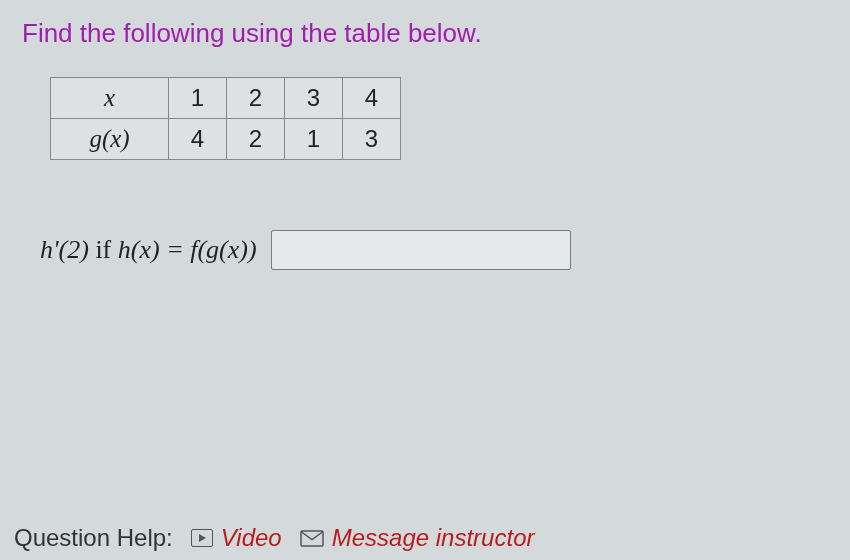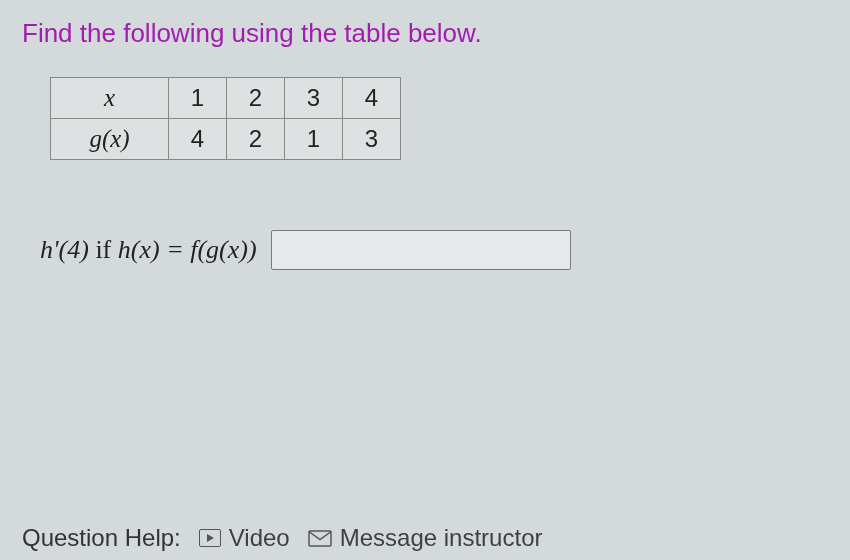--- a/index.html
+++ b/index.html
@@ -62,35 +62,36 @@
       height: 40px;
       border: 1px solid #7a7a7a;
       background: #e6e9ea;
       border-radius: 2px;
       font-size: 20px;
       padding: 4px 8px;
     }
     .footer {
       position: absolute;
       bottom: 8px;
-      left: 22px;
+      left: 14px;
       font-size: 24px;
       color: #333;
       display: flex;
       align-items: center;
       gap: 18px;
     }
     .footer-label {
       color: #333;
     }
     .footer-link {
-      color: #404040;
+      color: #b91c1c;
       display: inline-flex;
       align-items: center;
       gap: 8px;
+      font-style: italic;
     }
     .footer-link .iconbox {
       display: inline-flex;
       align-items: center;
       justify-content: center;
       width: 22px;
       height: 18px;
       border: 1.5px solid #555;
       border-radius: 2px;
     }
@@ -127,21 +128,21 @@
     <td class="valcell">4</td>
     <td class="valcell">2</td>
     <td class="valcell">1</td>
     <td class="valcell">3</td>
   </tr>
 </tbody>
   </table>
 
 <div class="question-line">
   <span>
-    <span class="mi">h'(4)</span>
+    <span class="mi">h'(2)</span>
     <span style="font-style:normal;margin-top:6px;">if</span>
     <span class="mi">h(x) = f(g(x))</span>
   </span>
   <input class="answer-box" type="text" value="" style="">
 </div>
 
 <div class="footer">
   <span class="footer-label">Question Help:</span>
   <span class="footer-link">
     <span class="iconbox">

